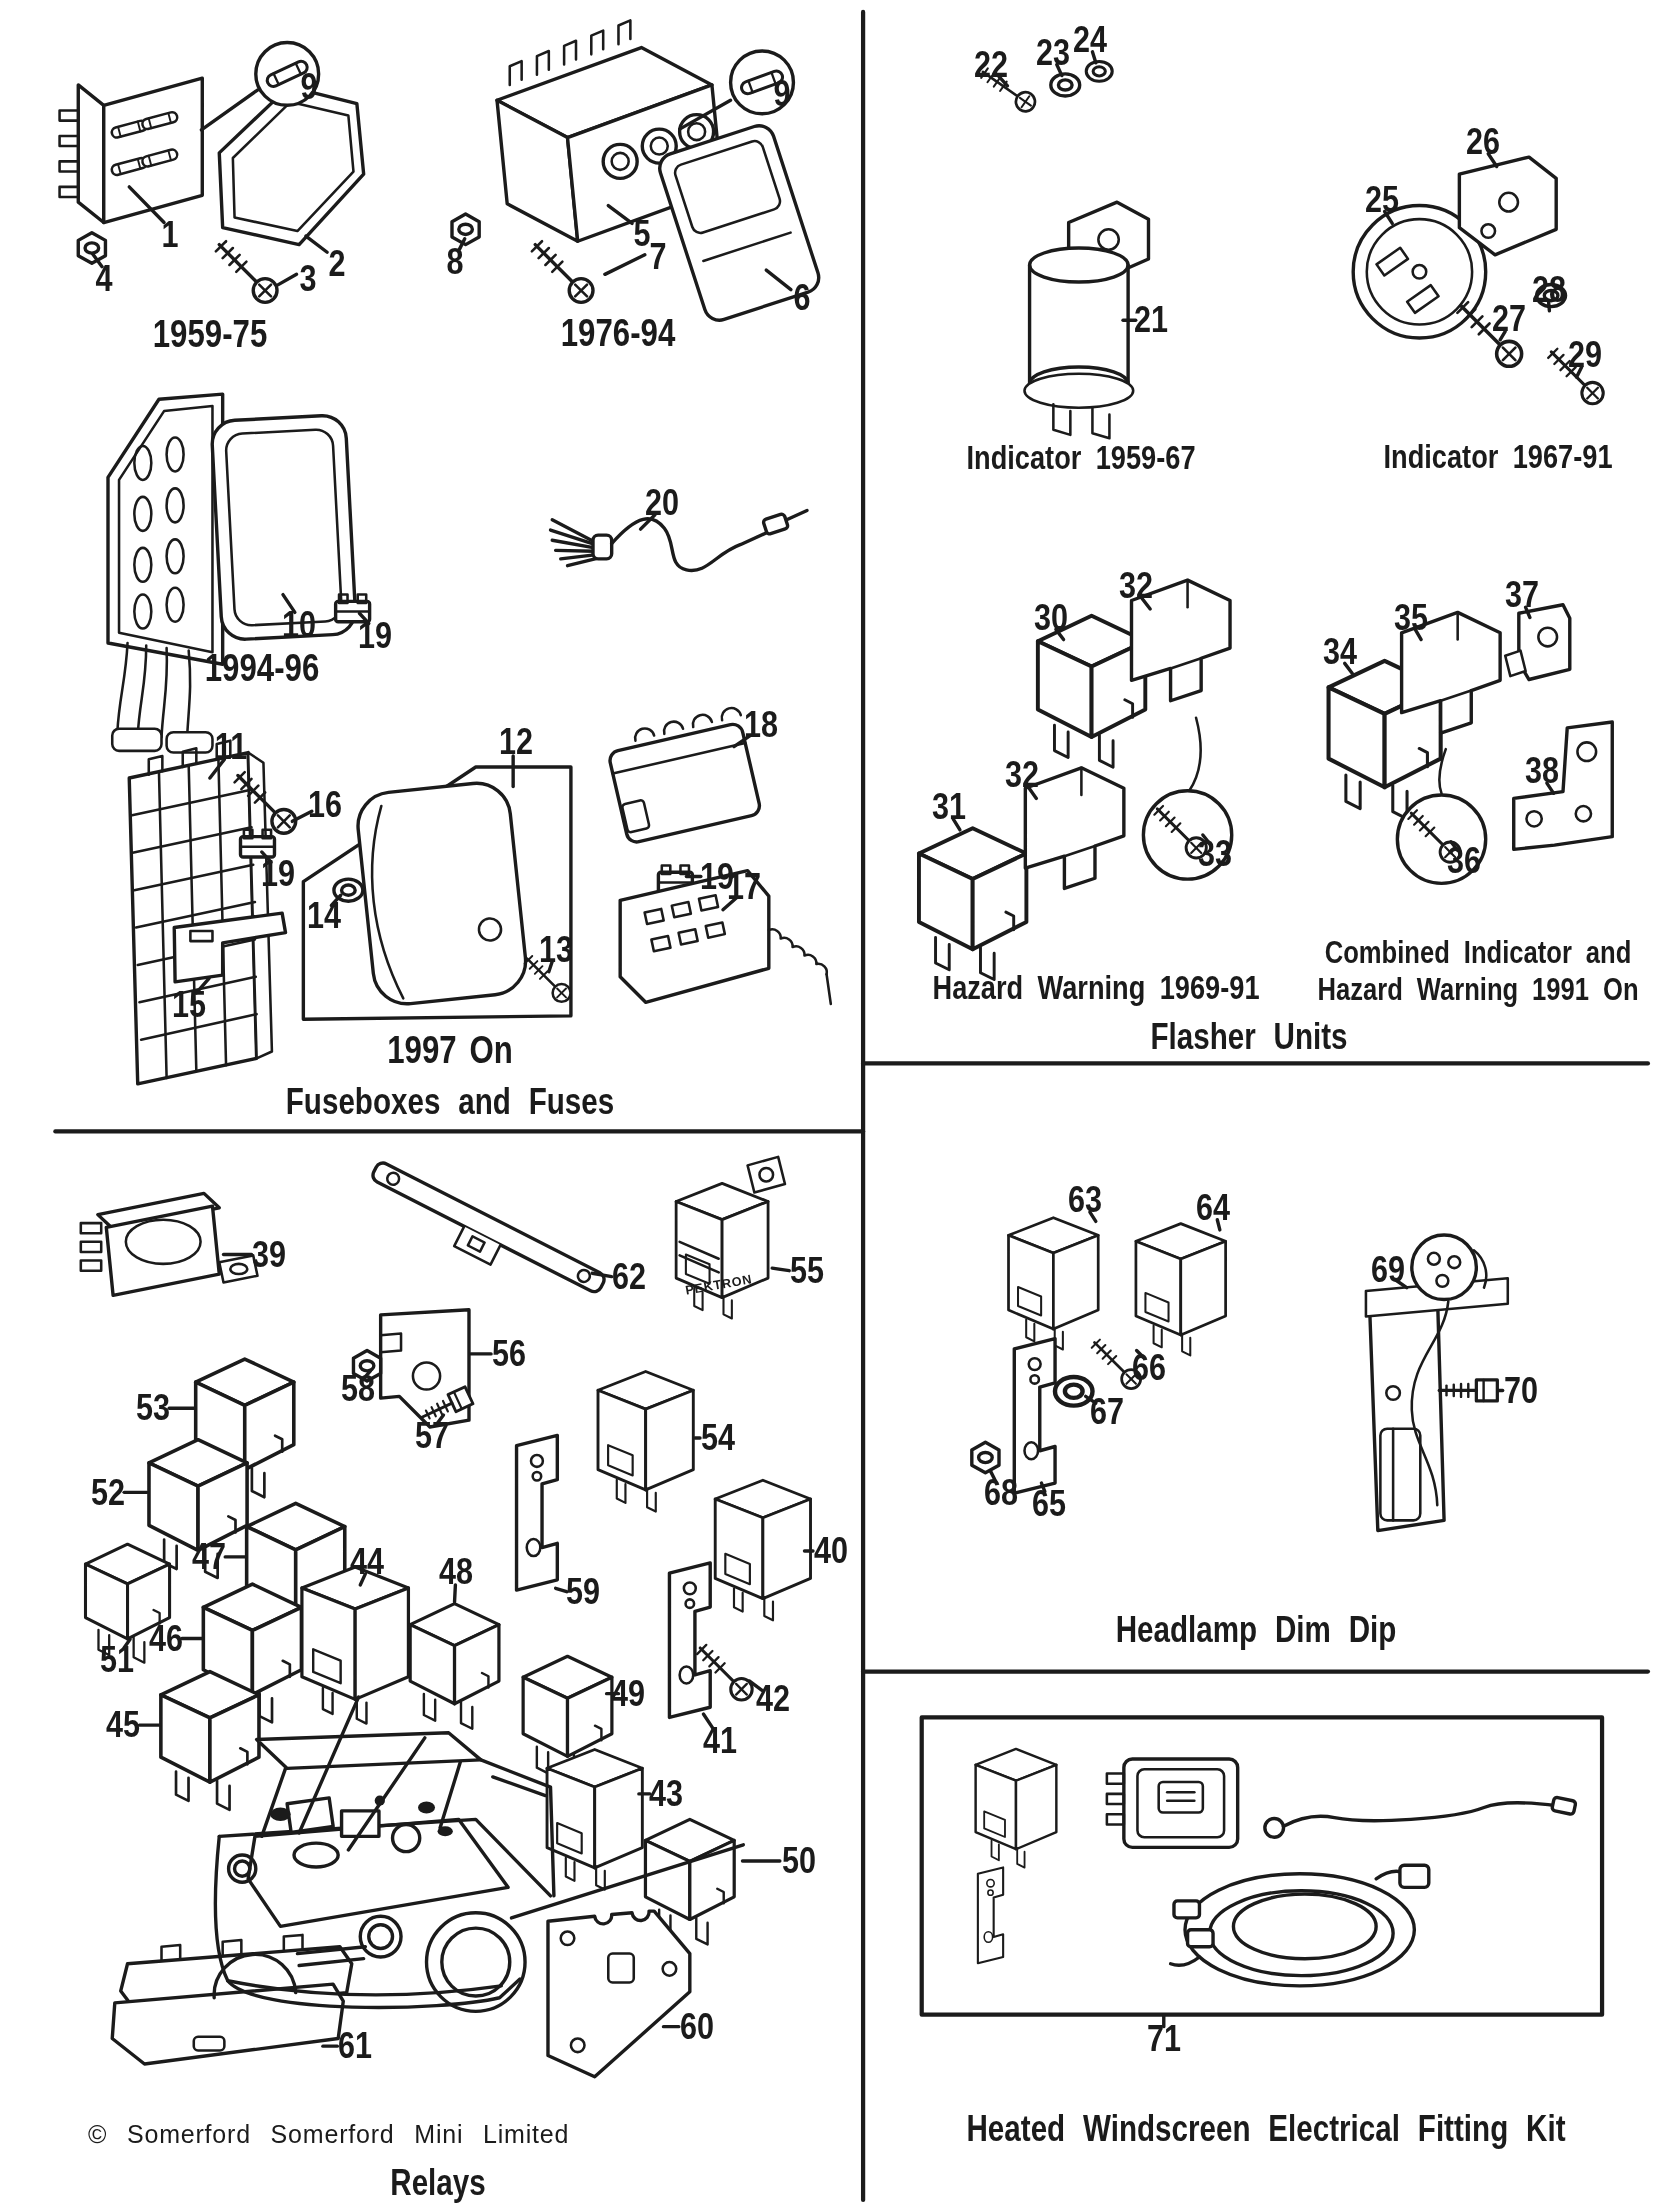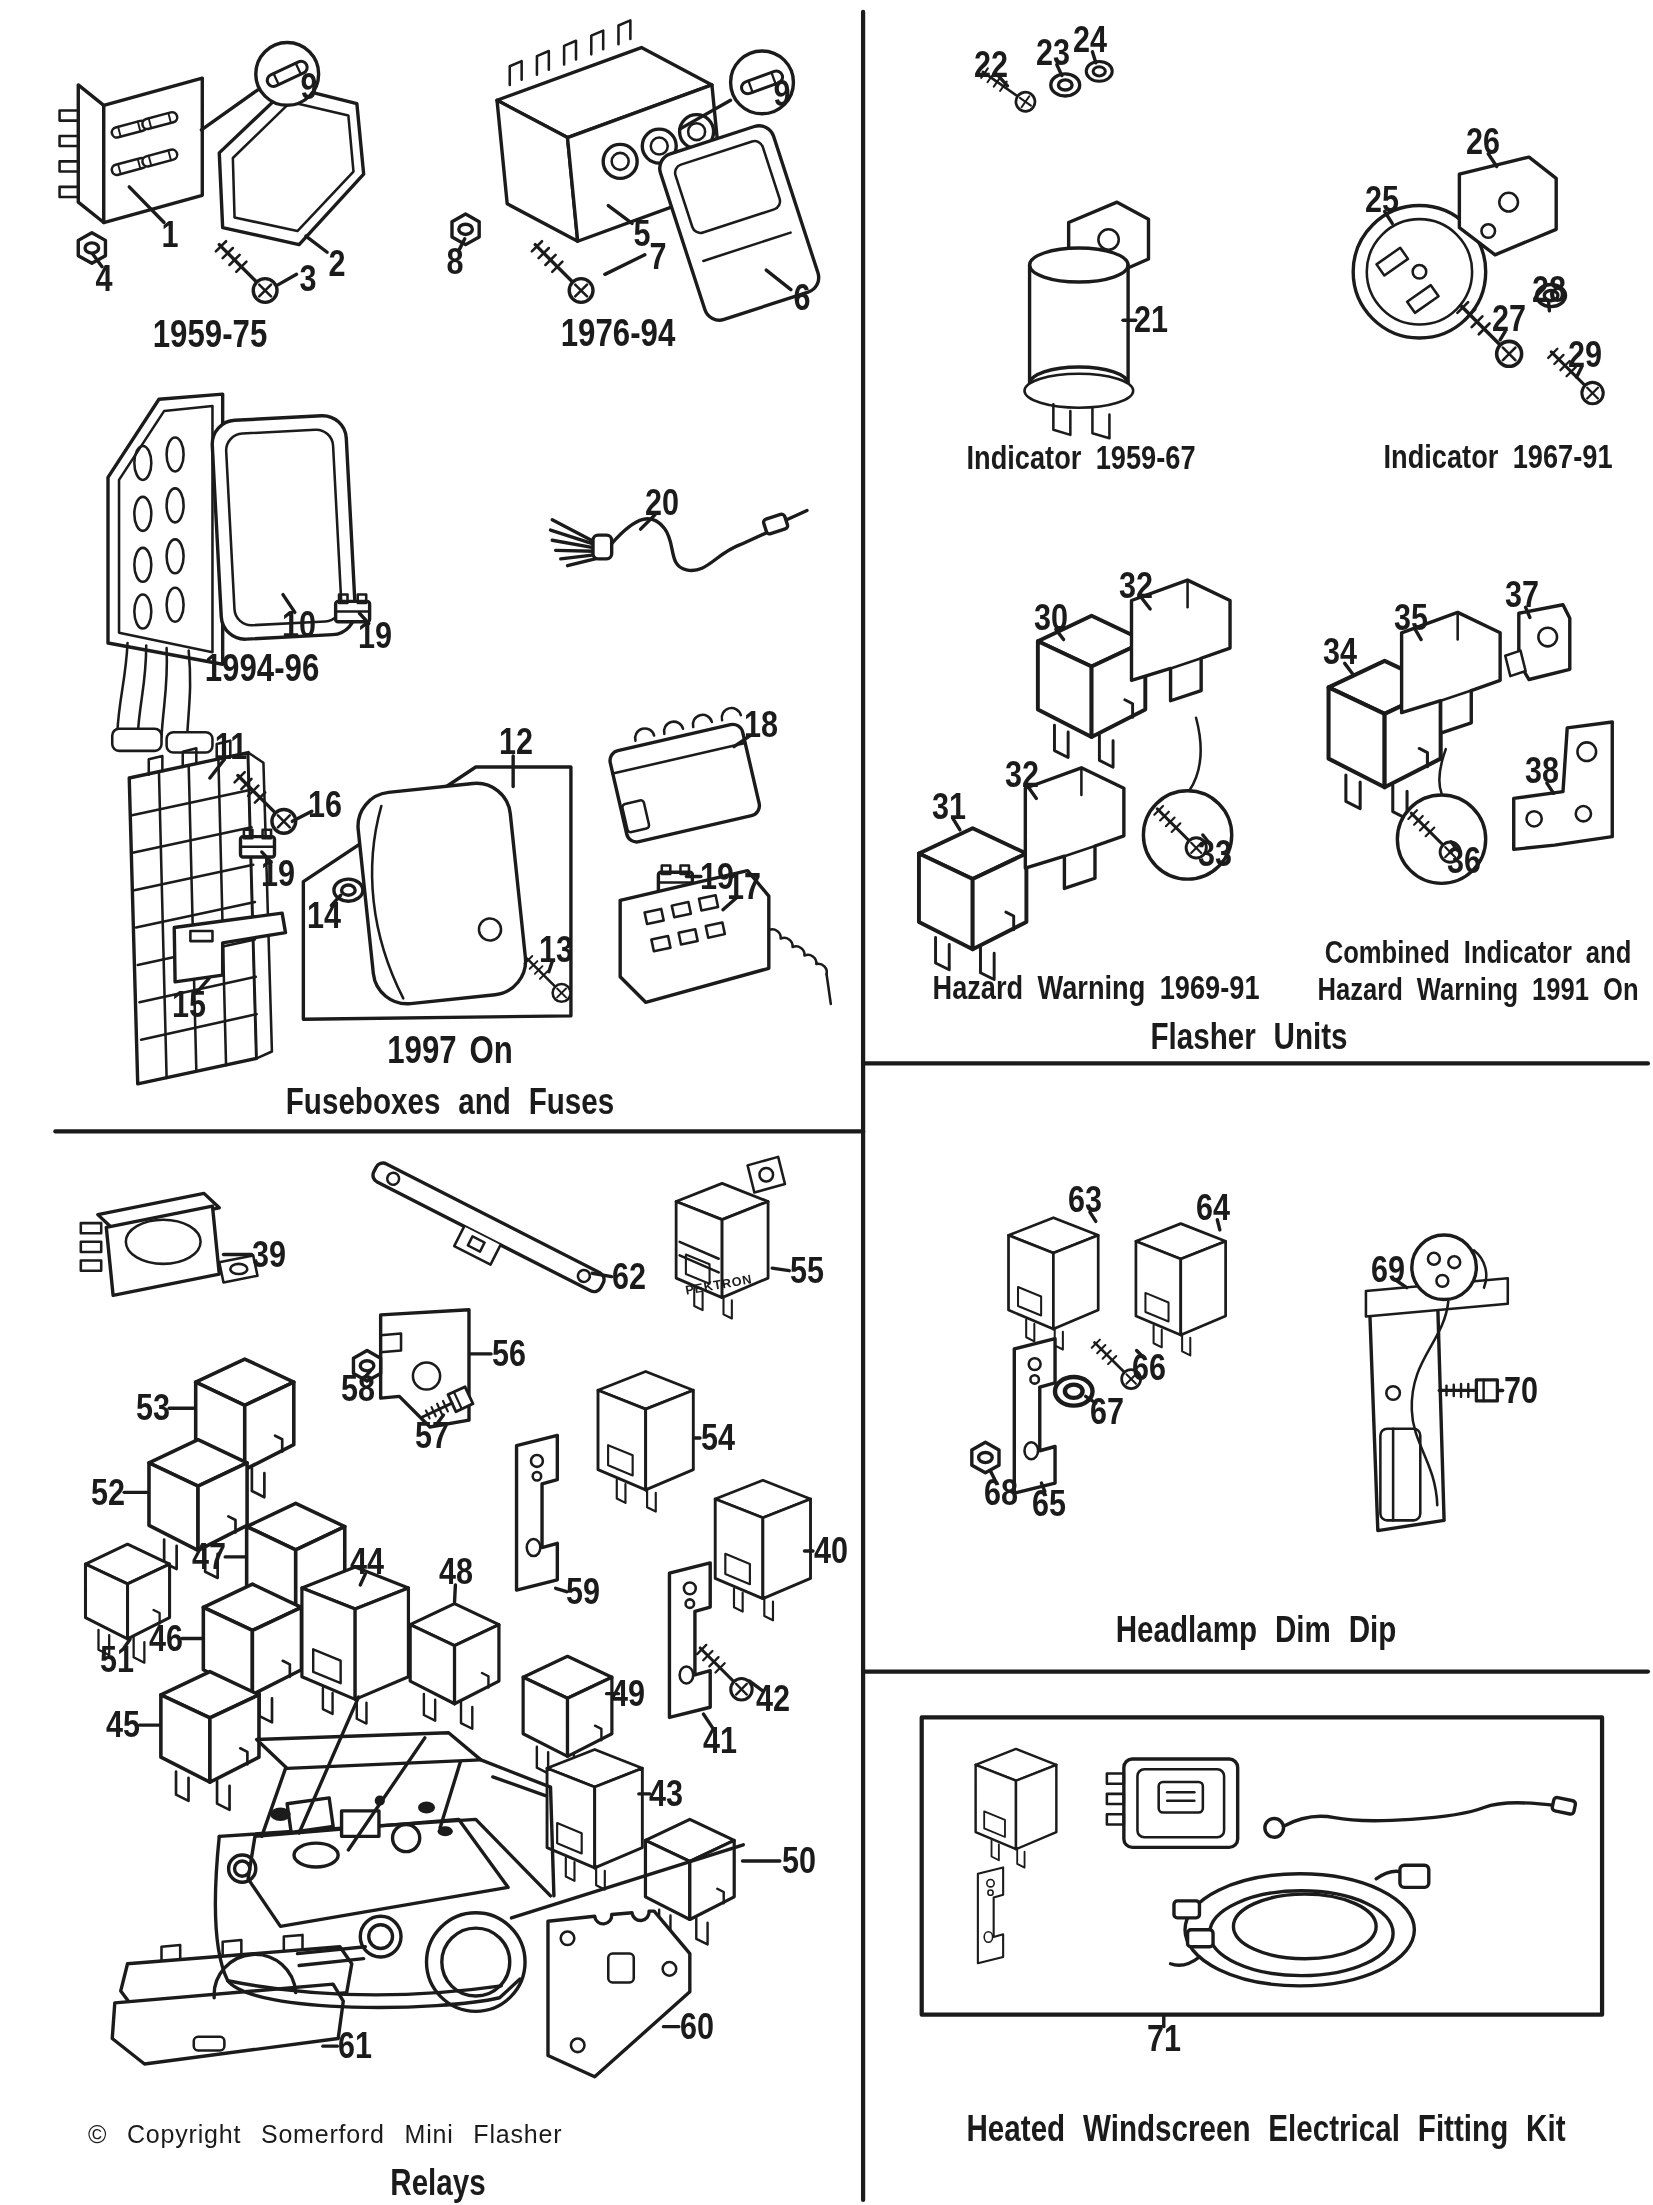--- a/index.html
+++ b/index.html
@@ -543,21 +543,21 @@
 <div class="lbl two" style="left:1478px;top:934px">
   <span>Combined Indicator and</span><br>
   <span>Hazard Warning 1991 On</span>
 </div>
 <div class="lbl title" style="left:1249px;top:1016px">Flasher Units</div>
 
 <div class="lbl title" style="left:1256px;top:1609px">Headlamp Dim Dip</div>
 <div class="lbl title" style="left:1266px;top:2108px">Heated Windscreen Electrical Fitting Kit</div>
 <div class="lbl title" style="left:438px;top:2162px">Relays</div>
 
-<div id="copyright">© Copyright Somerford Mini Flasher</div>
+<div id="copyright">© Somerford Somerford Mini Limited</div>
 <div id="brand-55">PEKTRON</div>
 
 <div id="callout-layer">
       <span class="callout" style="left: 309px; top: 87px;">9</span>
       <span class="callout" style="left: 170px; top: 235px;">1</span>
       <span class="callout" style="left: 337px; top: 264px;">2</span>
       <span class="callout" style="left: 308px; top: 279px;">3</span>
       <span class="callout" style="left: 104px; top: 279px;">4</span>
       <span class="callout" style="left: 782px; top: 94px;">9</span>
       <span class="callout" style="left: 642px; top: 234px;">5</span>

